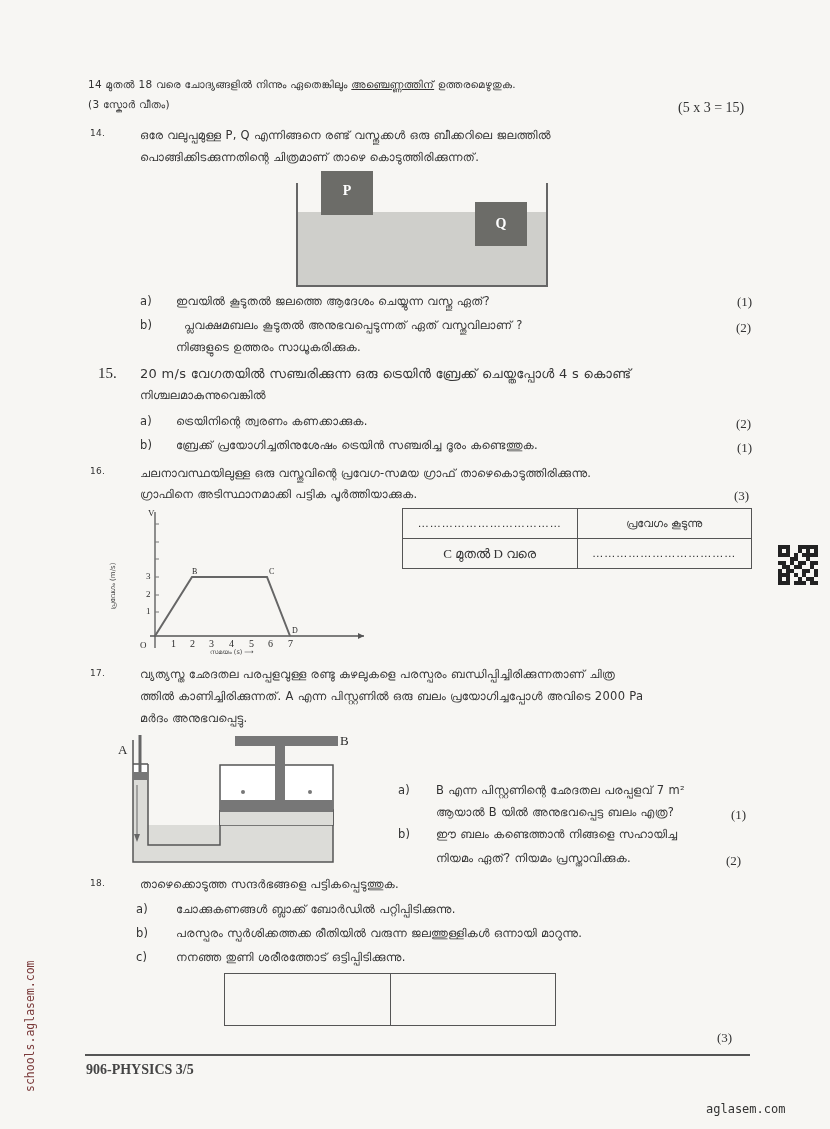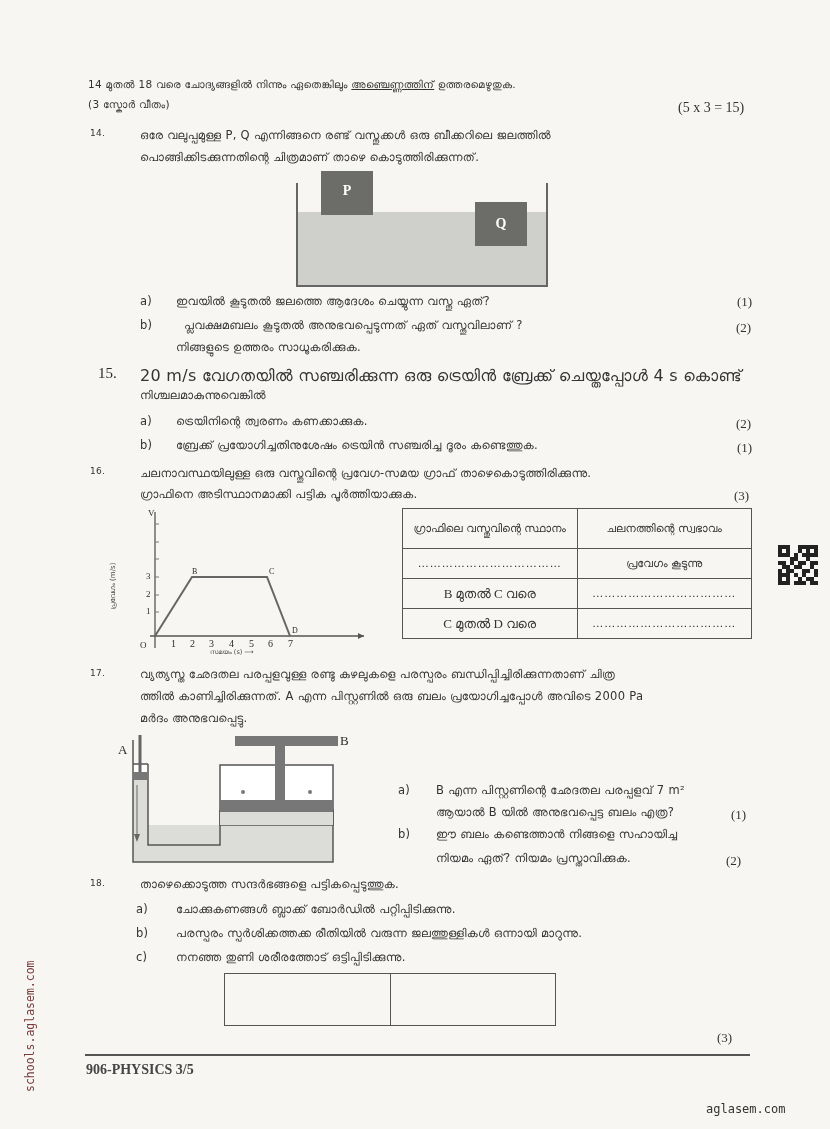--- a/index.html
+++ b/index.html
@@ -50,21 +50,21 @@
 <div class="abs ml" style="left:140px;top:294px;">a)</div>
 <div class="abs ml line" style="left:176px;top:294px;">ഇവയിൽ കൂടുതൽ ജലത്തെ ആദേശം ചെയ്യുന്ന വസ്തു ഏത്?</div>
 <div class="abs marks" style="left:737px;top:294px;">(1)</div>
 
 <div class="abs ml" style="left:140px;top:318px;">b)</div>
 <div class="abs ml line" style="left:184px;top:318px;">പ്ലവക്ഷമബലം കൂടുതൽ അനുഭവപ്പെടുന്നത് ഏത് വസ്തുവിലാണ് ?</div>
 <div class="abs ml line" style="left:176px;top:340px;">നിങ്ങളുടെ ഉത്തരം സാധൂകരിക്കുക.</div>
 <div class="abs marks" style="left:736px;top:320px;">(2)</div>
 
 <div class="abs serif" style="left:98px;top:365px;font-size:15px;">15.</div>
-<div class="abs ml line" style="left:140px;top:366px;font-size:16px;">20 m/s വേഗതയിൽ സഞ്ചരിക്കുന്ന ഒരു ട്രെയിൻ ബ്രേക്ക് ചെയ്തപ്പോൾ 4 s കൊണ്ട്</div>
+<div class="abs ml line" style="left:140px;top:366px;font-size:13px;">20 m/s വേഗതയിൽ സഞ്ചരിക്കുന്ന ഒരു ട്രെയിൻ ബ്രേക്ക് ചെയ്തപ്പോൾ 4 s കൊണ്ട്</div>
 <div class="abs ml line" style="left:140px;top:388px;">നിശ്ചലമാകുന്നുവെങ്കിൽ</div>
 
 <div class="abs ml" style="left:140px;top:414px;">a)</div>
 <div class="abs ml line" style="left:176px;top:414px;">ട്രെയിനിന്റെ ത്വരണം കണക്കാക്കുക.</div>
 <div class="abs marks" style="left:736px;top:416px;">(2)</div>
 
 <div class="abs ml" style="left:140px;top:438px;">b)</div>
 <div class="abs ml line" style="left:176px;top:438px;">ബ്രേക്ക് പ്രയോഗിച്ചതിനുശേഷം ട്രെയിൻ സഞ്ചരിച്ച ദൂരം കണ്ടെത്തുക.</div>
 <div class="abs marks" style="left:737px;top:440px;">(1)</div>
 
@@ -102,31 +102,23 @@
   <div class="abs serif" style="left:97px;top:136px;font-size:10px;">3</div>
   <div class="abs serif" style="left:117px;top:136px;font-size:10px;">4</div>
   <div class="abs serif" style="left:137px;top:136px;font-size:10px;">5</div>
   <div class="abs serif" style="left:156px;top:136px;font-size:10px;">6</div>
   <div class="abs serif" style="left:176px;top:136px;font-size:10px;">7</div>
   <div class="abs" style="left:98px;top:146px;font-size:6.5px;white-space:nowrap;color:#444;">സമയം (s) ⟶</div>
 </div>
 
 <table class="t" style="left:402px;top:508px;width:350px;">
   <tbody>
-      <tr style="height:40px;">
-    <td style="width:50%;">ഗ്രാഫിലെ വസ്തുവിന്റെ സ്ഥാനം</td>
-    <td>ചലനത്തിന്റെ സ്വഭാവം</td>
-  </tr>
   <tr style="height:30px;">
     <td class="dots">………………………………</td>
     <td>പ്രവേഗം കൂടുന്നു</td>
-  </tr>
-  <tr style="height:30px;">
-    <td class="serif" style="font-size:13px;">B മുതൽ C വരെ</td>
-    <td class="dots">………………………………</td>
   </tr>
   <tr style="height:30px;">
     <td class="serif" style="font-size:13px;">C മുതൽ D വരെ</td>
     <td class="dots">………………………………</td>
   </tr>
 </tbody>
   </table>
 
 <div class="qr" style="left:778px;top:545px;">
     <span style="background: rgb(34, 34, 34);"></span>

